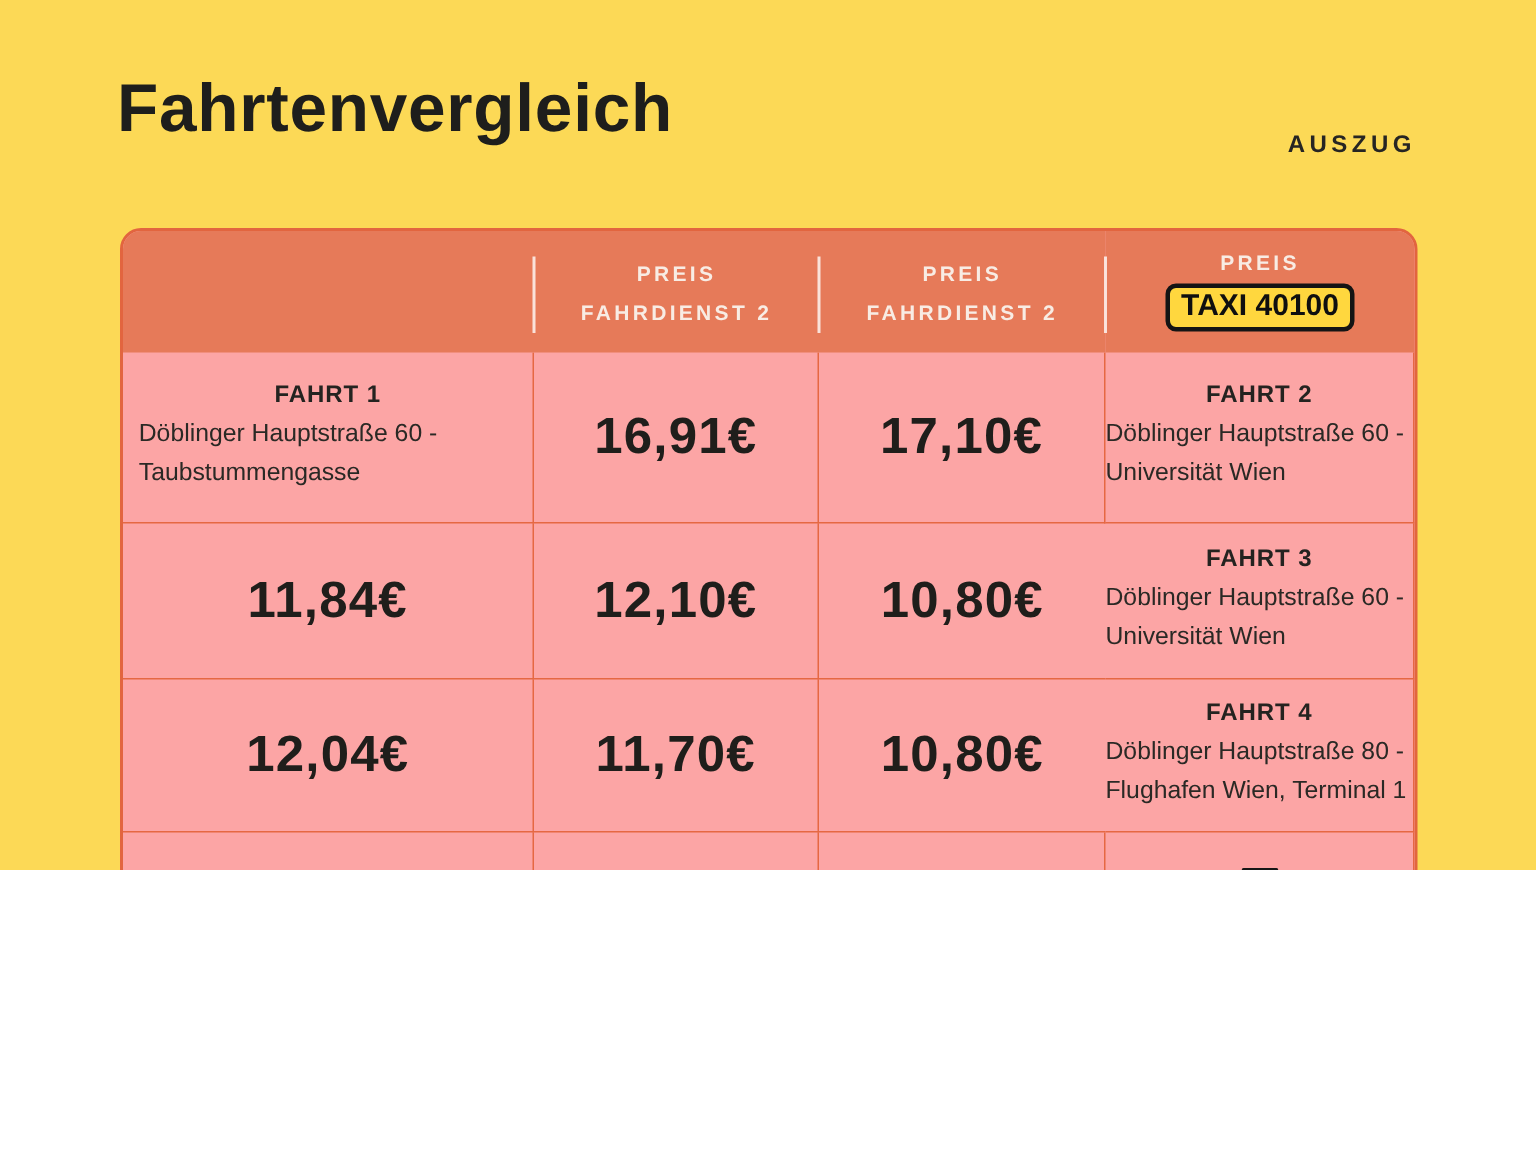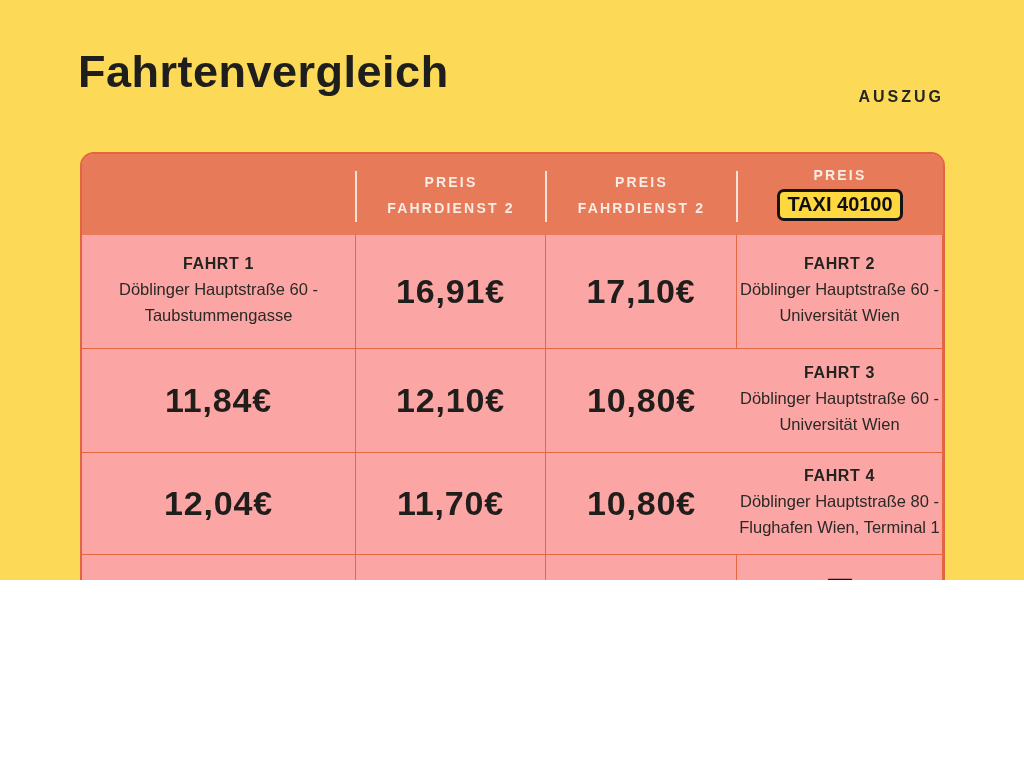--- a/index.html
+++ b/index.html
@@ -54,21 +54,20 @@
     padding:1px 7px 2px;
     color:#0F0F0F;
     font-size:20px;font-weight:800;letter-spacing:0px;
     line-height:1.15;
     white-space:nowrap;
   }
   .cell{
     display:flex;flex-direction:column;justify-content:center;align-items:center;
     border-right:1.5px solid #E56843;
     border-bottom:1.5px solid #E56843;
-    text-align:center;
     box-sizing:border-box;
   }
   .cell.last-col{border-right:none;}
   .cell.last-row{border-bottom:none;}
   .ride-label{
     font-size:16px;font-weight:700;letter-spacing:0.6px;color:#242320;
     margin-bottom:4px;
   }
   .ride-route{
     font-size:16.5px;line-height:1.55;color:#2A2925;

